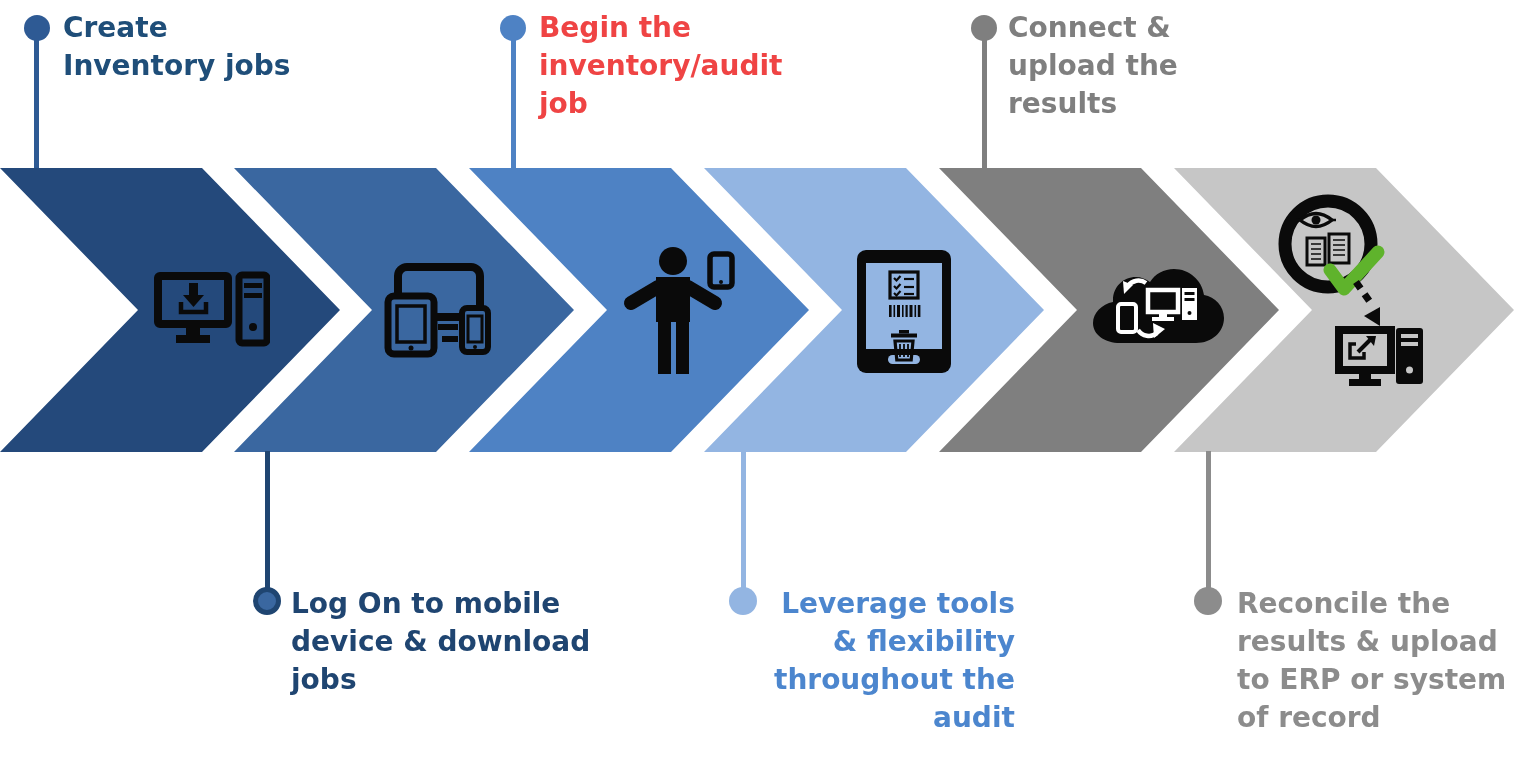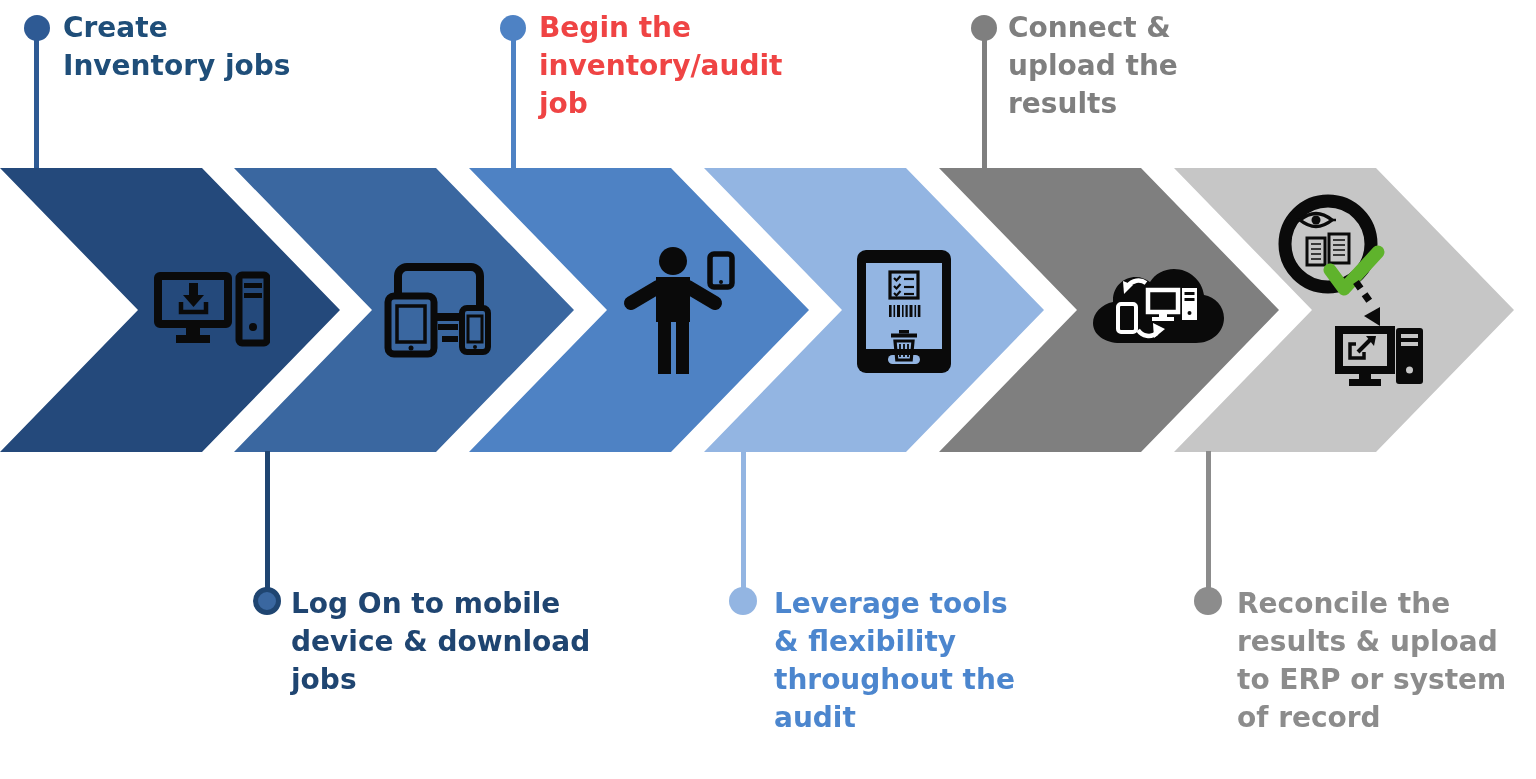--- a/index.html
+++ b/index.html
@@ -20,21 +20,21 @@
   .icon{position:absolute;}
   .conn-line{position:absolute;width:5px;}
   .conn-dot{position:absolute;border-radius:50%;}
   .label{
     position:absolute;white-space:pre-line;font-weight:bold;font-size:28px;line-height:38px;
     letter-spacing:0;
   }
   .lab-1{left:63px;top:9px;color:#1F4E79;}
   .lab-2{left:291px;top:585px;color:#1F4571;}
   .lab-3{left:539px;top:9px;color:#ef4444;}
-  .lab-4{left:774px;top:585px;color:#4C86CE;}
+  .lab-4{left:774px;top:585px;color:#4C86CE;text-align:right;}
   .lab-5{left:1008px;top:9px;color:#7F7F7F;}
   .lab-6{left:1237px;top:585px;color:#8C8C8C;}
 </style>
 </head>
 <body>
 
 <div class="canvas">
 
   <div class="chevron chev-1">
     <svg class="icon" style="left:152px;top:102px" width="118" height="82" viewBox="0 0 118 82">

